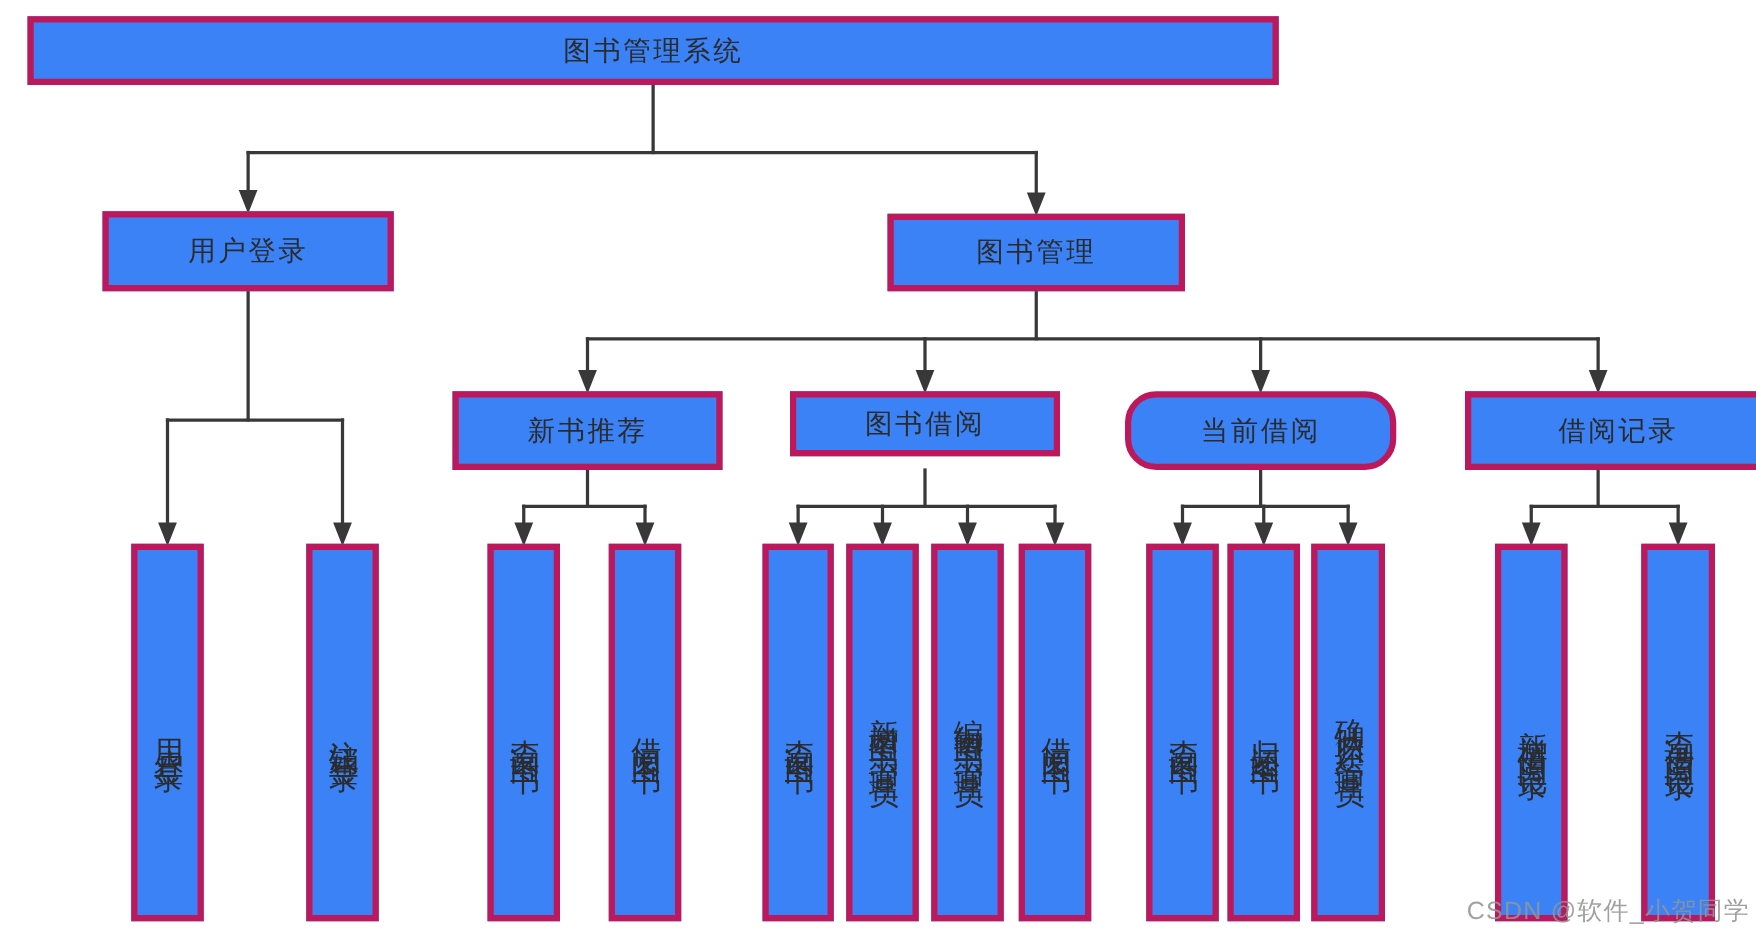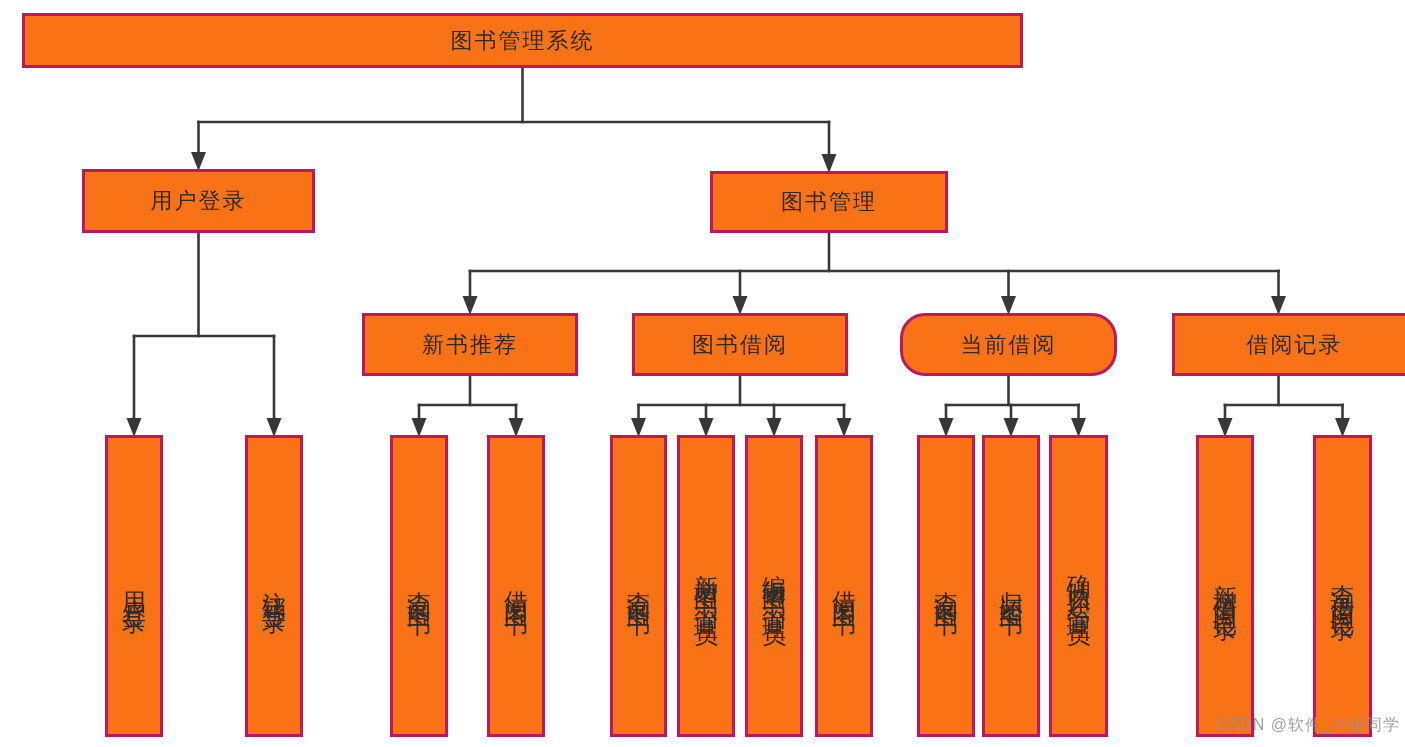--- a/index.html
+++ b/index.html
@@ -7,64 +7,64 @@
     width:1405px;height:747px;overflow:hidden;
     font-family:"Liberation Sans","DejaVu Sans",sans-serif;
     color:#2b2b2b;
   }
   .stage{position:relative;width:1405px;height:747px;background:#ffffff;}
   #connectors{position:absolute;left:0;top:0;width:1405px;height:747px;pointer-events:none;}
 
   .node{
     position:absolute;
     box-sizing:border-box;
-    border:3px solid #be185d;
-    background:#f97316;
+    border:5px solid #be185d;
+    background:#3b82f6;
     display:flex;align-items:center;justify-content:center;
     text-align:center;
     z-index:2;
   }
   .node.h{font-size:22px;letter-spacing:2px;}
   .node.v{top:435px;height:302px;}
   .vtext{
     writing-mode:vertical-rl;
     text-orientation:mixed;
     font-size:24px;
     letter-spacing:7px;
     line-height:1;
     white-space:nowrap;
   }
 
   
   .node-root       {left:22px;  top:13px;  width:1001px;height:55px;font-size:23px;}
   .node-user-login {left:82px;  top:169px; width:233px; height:64px;}
   .node-book-mgmt  {left:710px; top:171px; width:238px; height:62px;}
   .node-nbr        {left:362px; top:313px; width:216px; height:63px;}
-  .node-bb         {left:632px; top:313px; width:216px; height:63px;}
+  .node-bb         {left:632px; top:313px; width:216px; height:52px;}
   .node-cb         {left:900px; top:313px; width:217px; height:63px;border-radius:25px;}
   .node-br         {left:1172px;top:313px; width:245px; height:63px;}
 
   .leaf-ul1 {left:105px; width:58px;}
   .leaf-ul2 {left:245px; width:58px;}
   .leaf-nbr1{left:390px; width:58px;}
   .leaf-nbr2{left:487px; width:58px;}
   .leaf-bb1 {left:610px; width:57px;}
   .leaf-bb2 {left:677px; width:58px;}
   .leaf-bb3 {left:745px; width:58px;}
   .leaf-bb4 {left:815px; width:58px;}
   .leaf-cb1 {left:917px; width:58px;}
   .leaf-cb2 {left:982px; width:58px;}
   .leaf-cb3 {left:1049px;width:59px;}
   .leaf-br1 {left:1196px;width:58px;}
   .leaf-br2 {left:1313px;width:59px;}
 
   .watermark{
     position:absolute;
     right:5px;top:715px;
-    font-size:16px;
+    font-size:20px;
     color:rgba(148,148,148,0.88);
     letter-spacing:1px;
     z-index:5;
     white-space:nowrap;
   }
 </style>
 </head>
 <body>
 
 <div class="stage">

